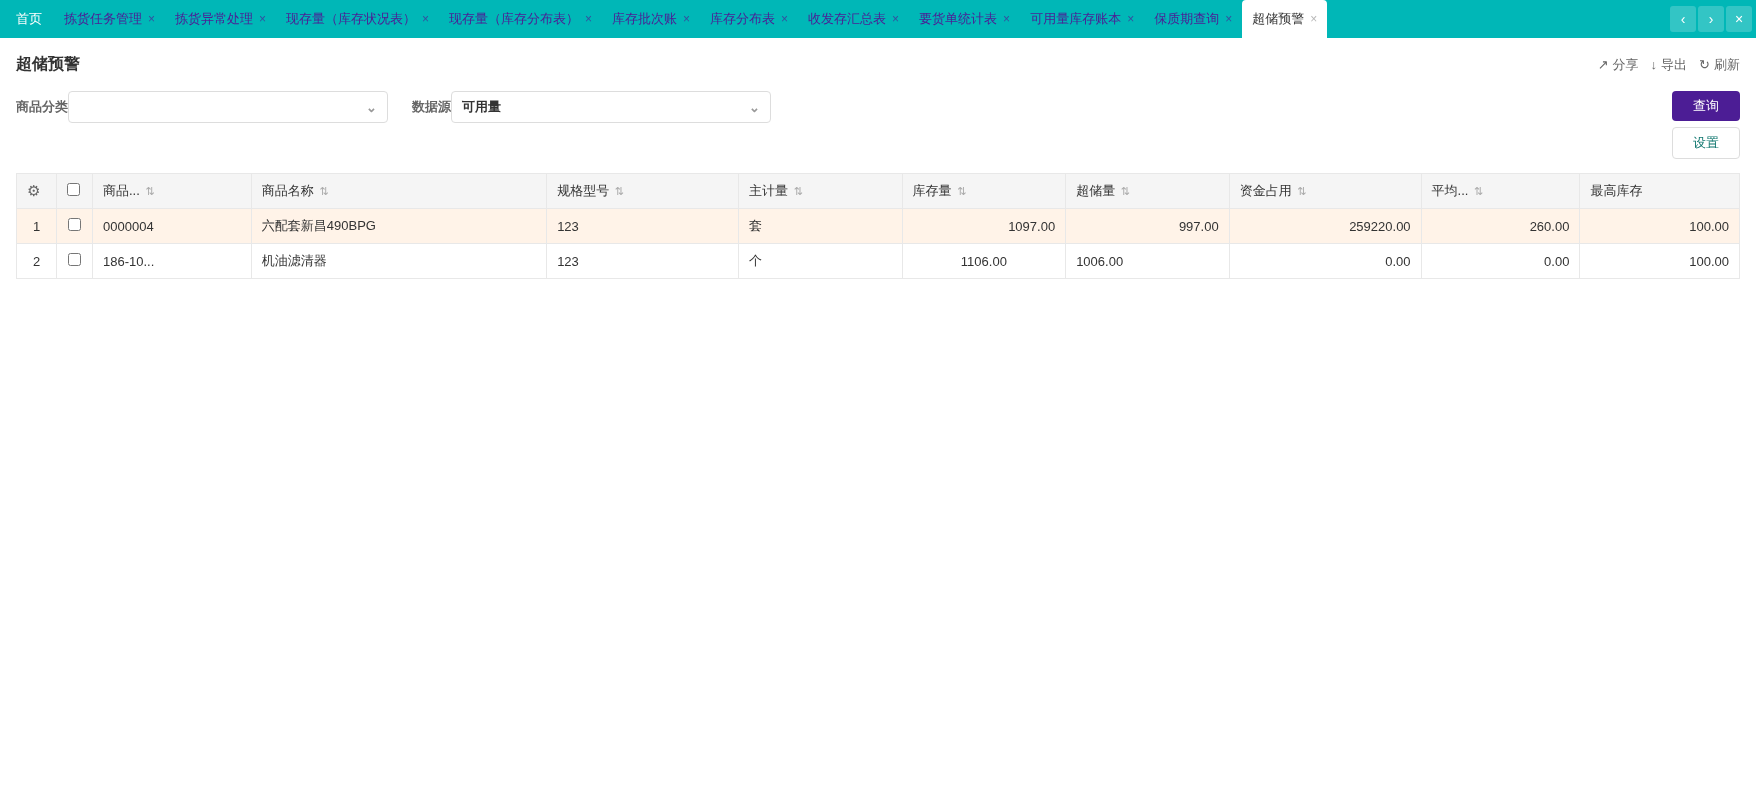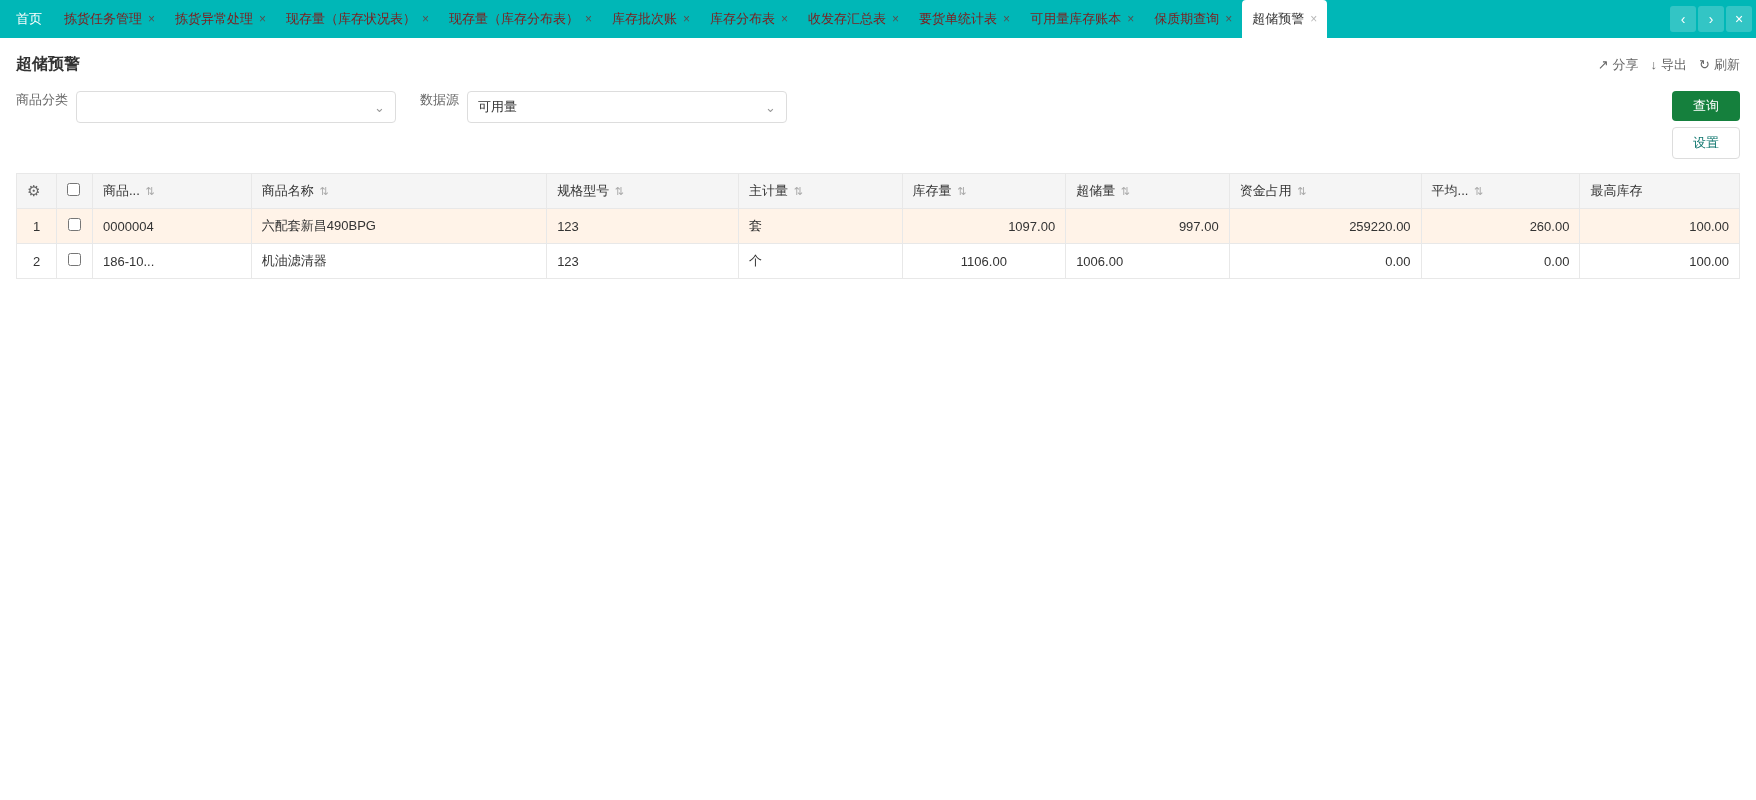--- a/index.html
+++ b/index.html
@@ -12,21 +12,21 @@
       background: #00b7b7;
       height: 38px;
       padding: 0 4px;
       overflow: hidden;
     }
     .topbar-item {
       display: flex;
       align-items: center;
       padding: 0 10px;
       height: 38px;
-      color: #7f1d1d;
+      color: #4c1d95;
       font-size: 13px;
       white-space: nowrap;
       cursor: pointer;
       position: relative;
     }
     .topbar-item.active {
       background: #fff;
       color: #333;
       border-radius: 4px 4px 0 0;
     }
@@ -103,22 +103,22 @@
 
     
     .filter-row {
       display: flex;
       align-items: center;
       gap: 24px;
       margin-bottom: 12px;
     }
     .filter-item {
       display: flex;
-      align-items: flex-start;
-      gap: 8px;
+      align-items: center;
+      font-weight: bold;
     }
     .filter-label {
       color: #666;
       font-size: 13px;
       white-space: nowrap;
     }
     .filter-select {
       width: 320px;
       height: 32px;
       border: 1px solid #ddd;
@@ -128,21 +128,21 @@
       color: #333;
       font-size: 13px;
       display: flex;
       align-items: center;
       justify-content: space-between;
       cursor: pointer;
     }
     .filter-select .arrow { color: #999; }
 
     .btn-query {
-      background: #15803d;
+      background: #4c1d95;
       color: #fff;
       border: none;
       padding: 6px 5px;
       border-radius: 4px;
       cursor: pointer;
       font-size: 13px;
     }
     .btn-set {
       background: #fff;
       color: #0f766e;

